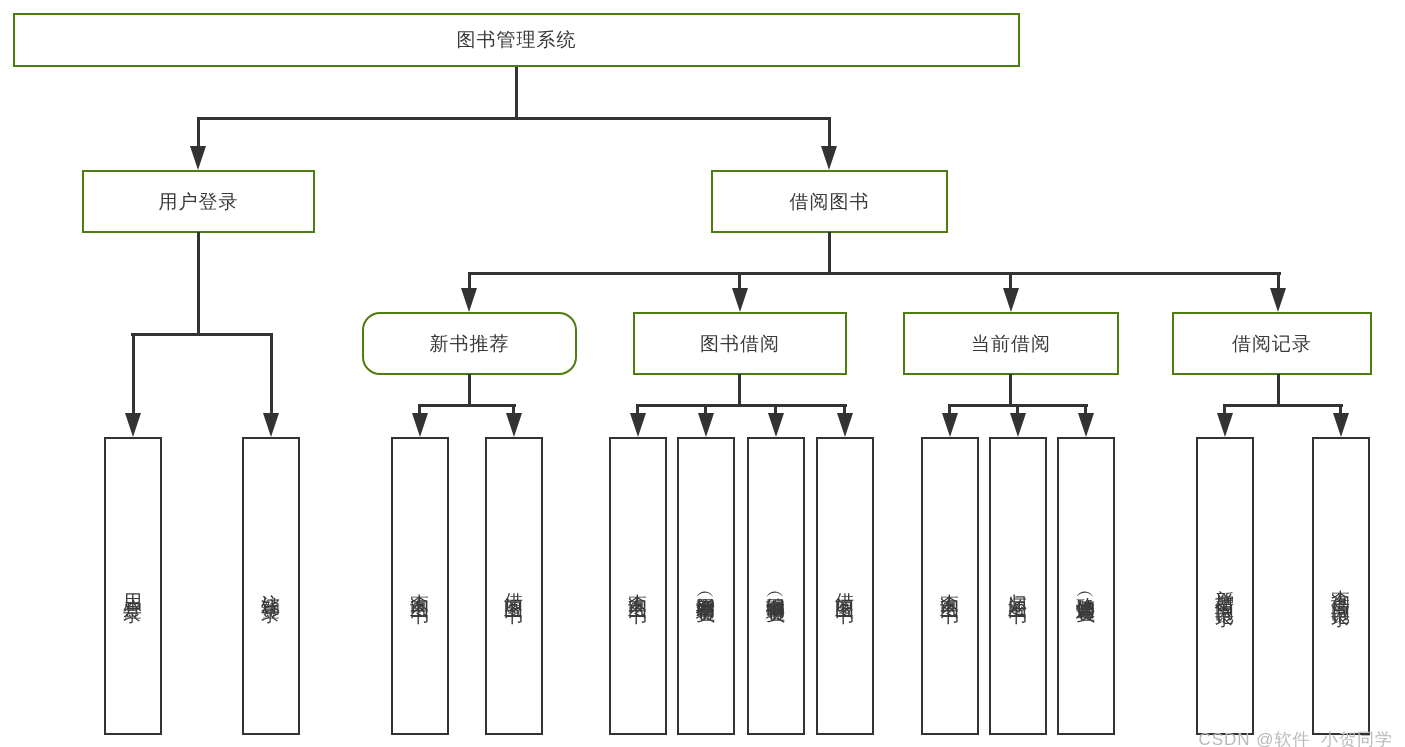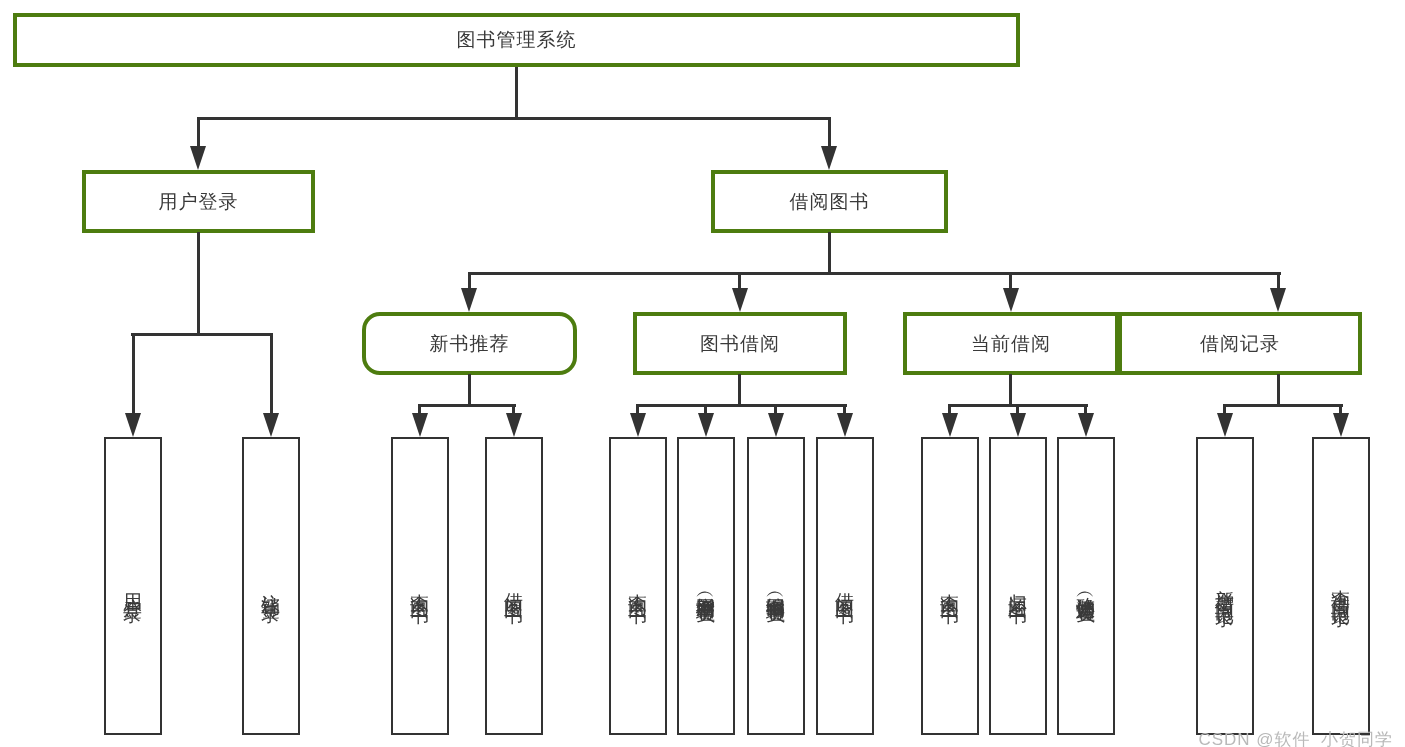--- a/index.html
+++ b/index.html
@@ -11,21 +11,21 @@
   #canvas {
     position: relative;
     width: 1405px;
     height: 747px;
     background: #ffffff;
     overflow: hidden;
   }
   .node {
     position: absolute;
     box-sizing: border-box;
-    border: 4px solid #4d7c0f;
+    border: 2px solid #4d7c0f;
     background: #ffffff;
     display: flex;
     align-items: center;
     justify-content: center;
     color: #3a3a3a;
     font-size: 19px;
     letter-spacing: 1px;
     white-space: nowrap;
   }
   .leaf {
@@ -105,21 +105,21 @@
 
   <div class="node" style="left:362px; top:312px; width:215px; height:63px;border-radius:18px;">
     <span>新书推荐</span>
   </div>
   <div class="node" style="left:903px; top:312px; width:216px; height:63px;">
     <span>当前借阅</span>
   </div>
   <div class="node" style="left:633px; top:312px; width:214px; height:63px;">
     <span>图书借阅</span>
   </div>
-  <div class="node" style="left:1118px; top:312px; width:244px; height:63px;align-items:center;">
+  <div class="node" style="left:1172px; top:312px; width:200px; height:63px;align-items:center;">
     <span>借阅记录</span>
   </div>
 
   <div class="vl" style="left:468px; top:374px; height:32px;"></div>
   <div class="hl" style="left:418px; top:404px; width:98px;"></div>
   <div class="vl" style="left:418px; top:404px; height:12px;"></div>
   <div class="ah" style="left:412px; top:413px;"></div>
   <div class="vl" style="left:512px; top:404px; height:12px;"></div>
   <div class="ah" style="left:506px; top:413px;"></div>
 

